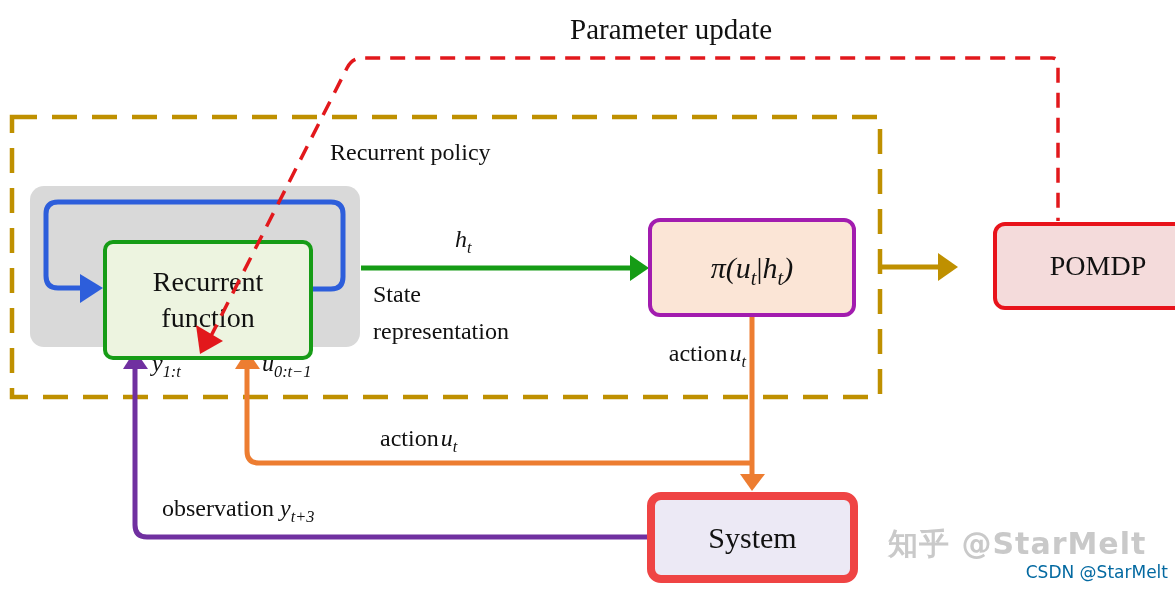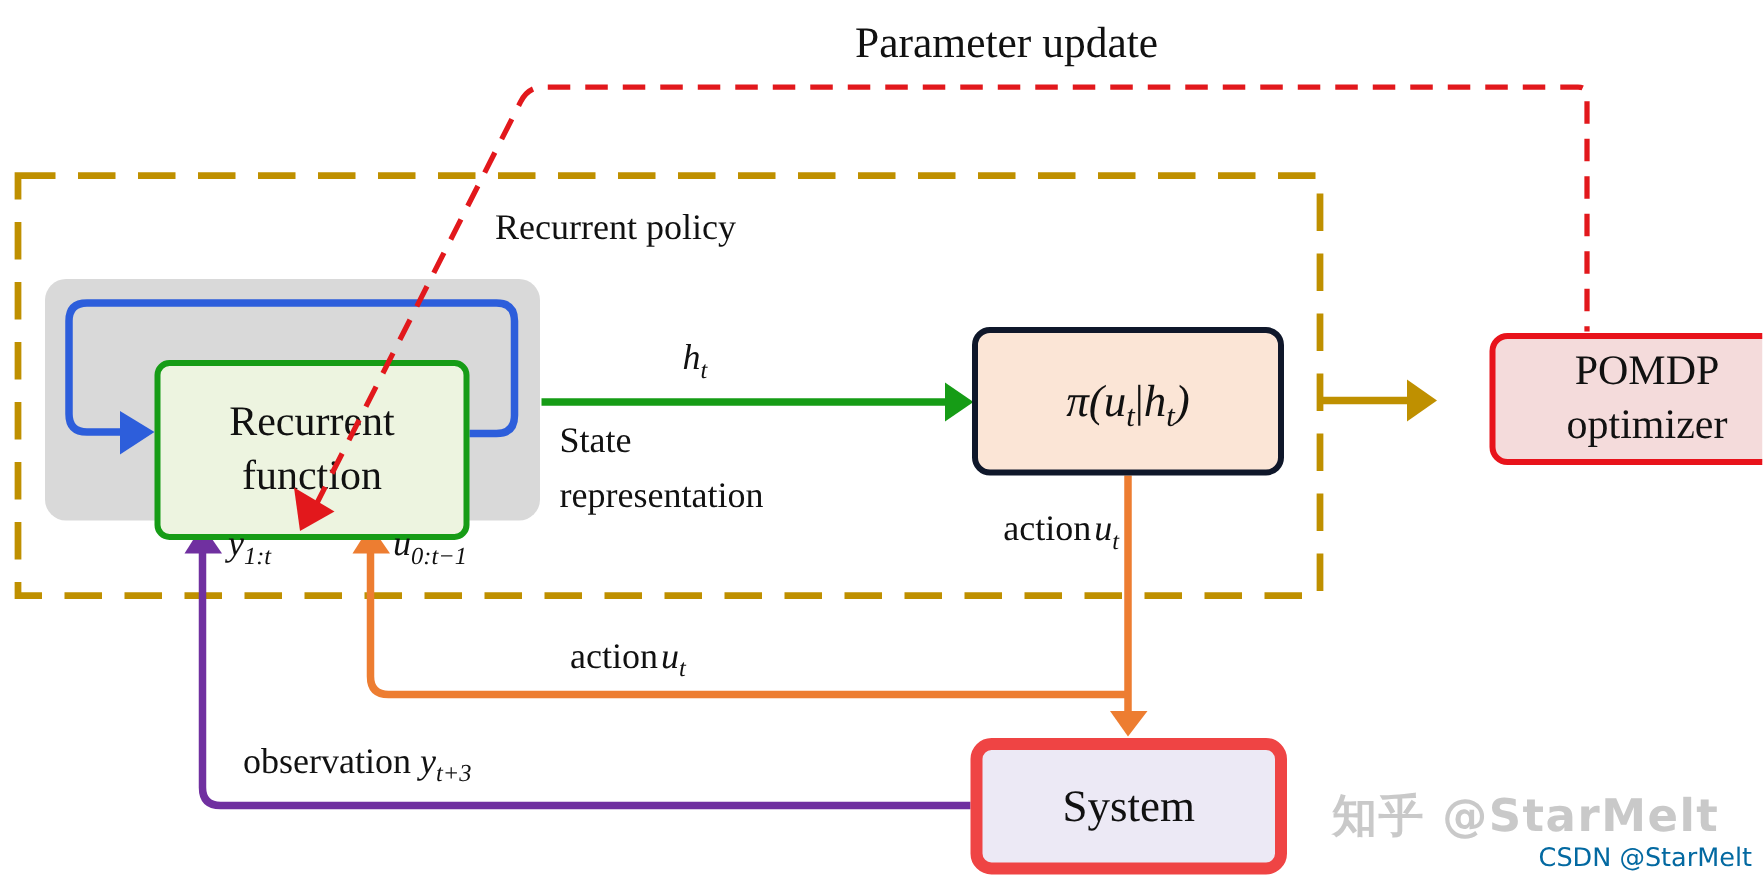--- a/index.html
+++ b/index.html
@@ -12,21 +12,21 @@
   .layer-under { z-index:1; }
   .layer-over  { z-index:3; }
 
   .box { position:absolute; box-sizing:border-box; display:flex; align-items:center;
          justify-content:center; text-align:center; z-index:2; }
   .gray-block { left:30px; top:186px; width:330px; height:161px; background:#d9d9d9;
                 border-radius:14px; z-index:0; }
   .green-box { left:103px; top:240px; width:210px; height:120px; background:#edf4e0;
                border:4px solid #169c16; border-radius:10px; font-size:28px; line-height:36px; }
   .pi-box { left:648px; top:218px; width:208px; height:99px; background:#fbe5d6;
-            border:4px solid #0f172a; border-radius:12px; font-size:30px; }
+            border:4px solid #a21caf; border-radius:12px; font-size:30px; }
   .pomdp-box { left:957px; top:222px; width:210px; height:88px; background:#f4dbdb;
                border:4px solid #e8131b; border-radius:12px; font-size:28px; line-height:36px;margin-left:36px; }
   .system-box { left:647px; top:492px; width:211px; height:91px; background:#ece9f5;
                 border:8px solid #ef4444; border-radius:14px; font-size:30px; }
 
   .lbl { position:absolute; z-index:4; font-size:24px; white-space:nowrap; }
   .center { }
   sub { font-size:0.68em; line-height:0; }
   i { font-style:italic; }
 
@@ -75,21 +75,20 @@
     </div>
   </div>
 
   <div class="box pi-box">
     <div><i><span>π(</span></i><i>u</i><sub><i>t</i></sub><span>|</span><i>h</i><sub><i>t</i></sub><i><span>)</span></i></div>
   </div>
 
   <div class="box pomdp-box">
     <div>
       <div>POMDP</div>
-      <div>optimizer</div>
     </div>
   </div>
 
   <div class="box system-box">
     <div>System</div>
   </div>
 
   <svg class="layer-over" width="1175" height="593" viewBox="0 0 1175 593">
     <path d="M 210,338 L 347,68 Q 352,58 362,58 L 1052,58 Q 1058,58 1058,64 L 1058,221" fill="none" stroke="#e2181c" stroke-width="3.5" stroke-dasharray="15 10"></path>
     <polygon points="196,325 200,354 223,341" fill="#e2181c"></polygon>

